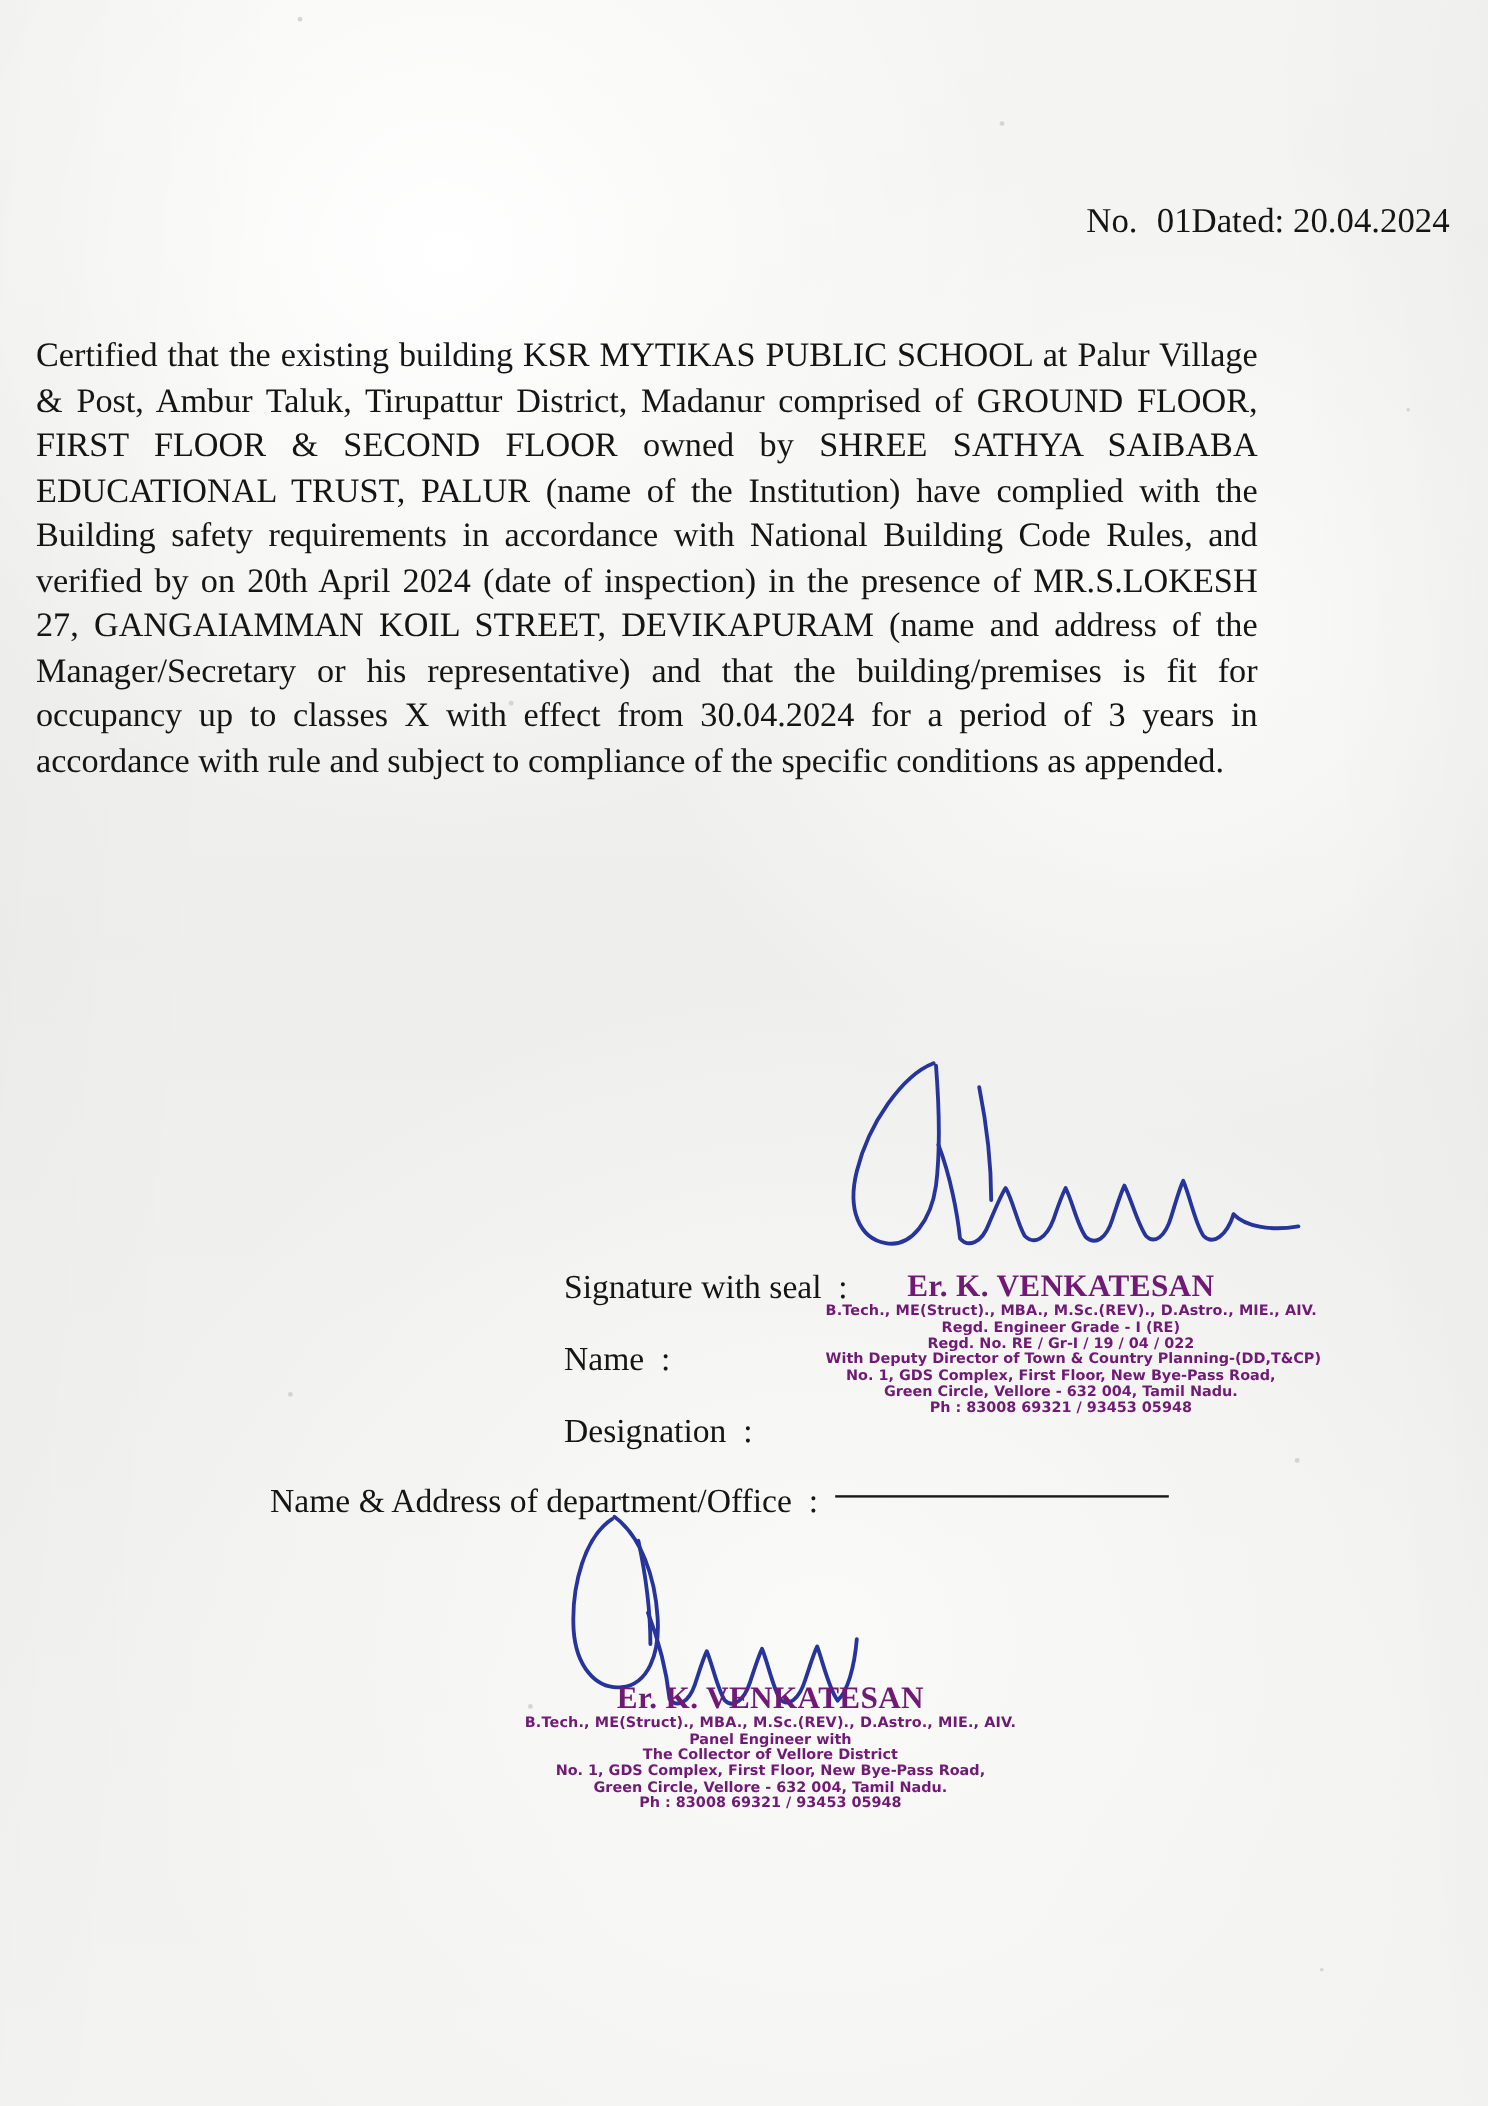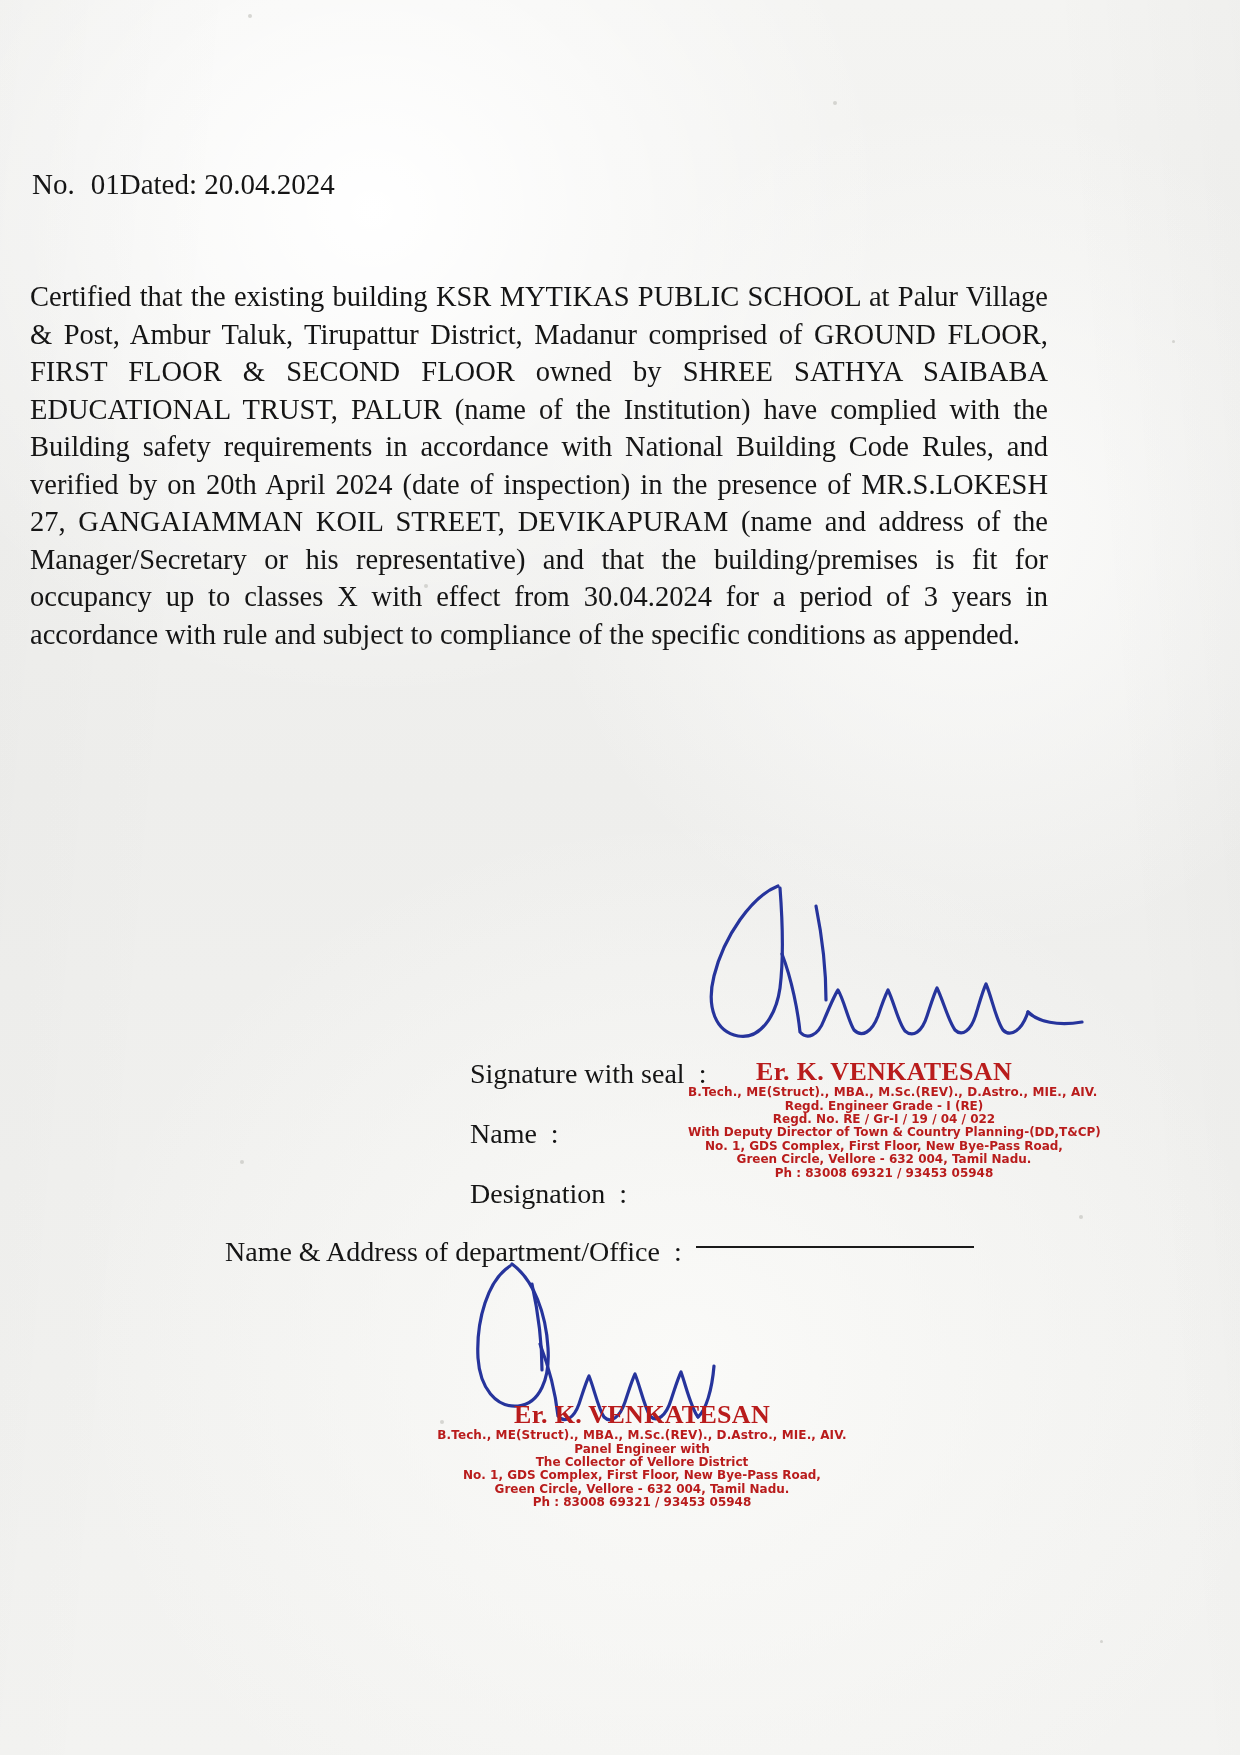--- a/index.html
+++ b/index.html
@@ -53,21 +53,21 @@
     letter-spacing: 0.6px;
     font-family: "Liberation Serif", serif;
   }
 
   .row-no-date {
     position: absolute;
     top: 168px;
     left: 32px;
     right: 32px;
     display: flex;
-    justify-content: flex-start;
+    justify-content: flex-end;
     align-items: baseline;
     font-size: 29px;
   }
   .no-label .num { margin-left: 16px; }
 
   .body-para {
     position: absolute;
     top: 278px;
     left: 30px;
     width: 1018px;
@@ -104,21 +104,21 @@
   .sig {
     position: absolute;
     pointer-events: none;
   }
   .sig-top { left: 666px; top: 880px; width: 420px; height: 180px; }
   .sig-bottom { left: 470px; top: 1258px; width: 260px; height: 170px; }
 
   
   .seal {
     position: absolute;
-    color: #b91c1c;
+    color: #701a75;
     font-family: "DejaVu Sans", sans-serif;
     text-align: center;
     line-height: 1.12;
     pointer-events: none;
   }
   .seal .seal-name {
     font-weight: bold;
     font-size: 27px;
     letter-spacing: 0.3px;
     font-family: "Liberation Serif", serif;

